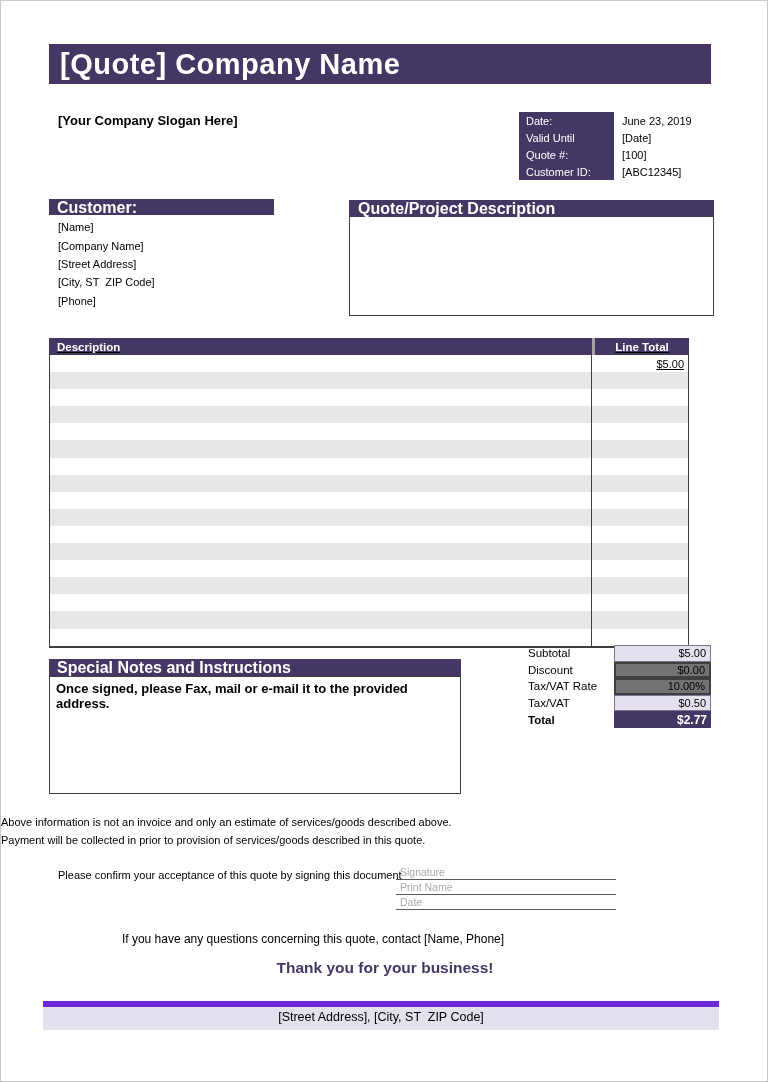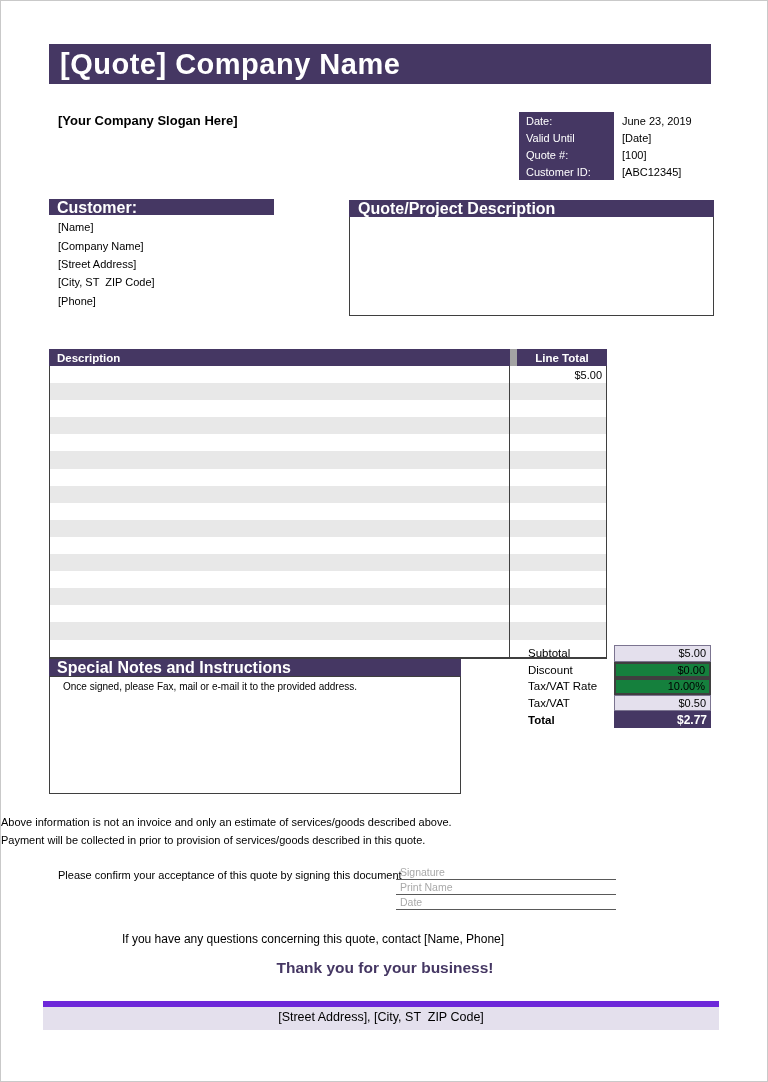--- a/index.html
+++ b/index.html
@@ -42,49 +42,49 @@
 
   
   .project {
     position:absolute; left:348px; top:199px; width:365px; height:116px;
     border:1px solid #3f3f3f; box-sizing:border-box; background:#fff;
   }
   .project .sec-bar { height:17px; margin:-1px -1px 0 -1px; padding-left:9px; }
   .project-body { font-size:11px; padding:3px 6px; }
 
   
-  .items { position:absolute; left:48px; top:348px; width:558px; }
+  .items { position:absolute; left:48px; top:337px; width:640px;text-decoration:underline; }
   .items-head { display:flex; height:17px; background:#453763; color:#fff; font-weight:bold; font-size:11.5px; }
   .items-head .h-desc { flex:1; display:flex; align-items:center; padding-left:8px; }
-  .items-head .h-total { width:97px; display:flex; align-items:center; justify-content:center; border-left:7px solid #a3a3a3; box-sizing:border-box; }
+  .items-head .h-total { width:97px; display:flex; align-items:center; justify-content:center; border-left:3px solid #a3a3a3; box-sizing:border-box; }
   .items-body { border-left:1px solid #3f3f3f; border-right:1px solid #3f3f3f; border-bottom:2px solid #3f3f3f; }
   .item-row { display:flex; height:17.1px; background:#ffffff; }
   .item-row.alt { background:#e8e8e8; }
   .cell-desc { flex:1; font-size:11px; display:flex; align-items:center; padding-left:8px; }
   .cell-total { width:97px; border-left:1px solid #3f3f3f; box-sizing:border-box; font-size:11px; display:flex; align-items:center; justify-content:flex-end; padding-right:4px; }
 
   
   .totals { position:absolute; left:48px; top:644px; width:662px; }
   .totals-row { display:flex; justify-content:flex-end; align-items:center; height:16.6px; }
   .totals-label { width:86px; font-size:11.5px; }
   .totals-label.bold { font-weight:bold; }
   .totals-value {
     width:97px; height:100%; box-sizing:border-box; font-size:11px;
     display:flex; align-items:center; justify-content:flex-end; padding-right:4px;
   }
   .totals-value.lavender { background:#e4e0ed; border:1px solid #7b7490; }
-  .totals-value.input { background:#15803d; border:2px solid #3f3f3f;padding-left:40px; }
+  .totals-value.input { background:#737373; border:2px solid #3f3f3f;padding-left:40px; }
   .totals-value.primary { background:#453763; color:#ffffff; font-weight:bold; font-size:12px; }
 
   
   .notes-bar { position:absolute; left:48px; top:658px; width:412px; height:17px; }
   .notes-body {
     position:absolute; left:48px; top:675px; width:412px; height:118px;
-    border:1px solid #3f3f3f; box-sizing:border-box; font-size:10px;
-    padding:4px 13px; background:#fff;
+    border:1px solid #3f3f3f; box-sizing:border-box; font-size:13px;
+    padding:4px 6px; background:#fff;font-weight:bold;
   }
 
   
   .disclaimer { position:absolute; left:0; top:812px; width:660px; font-size:11px; line-height:18px; }
   .acceptance { position:absolute; left:57px; top:868px; font-size:11px; }
   .signature { position:absolute; left:395px; top:864px; width:220px; }
   .sig-field {
     height:15.1px; border-bottom:1.5px solid #595959; color:#a9a9a9;
     font-size:10.5px; display:flex; align-items:flex-end; padding:0 0 1px 4px; box-sizing:border-box;
   }

